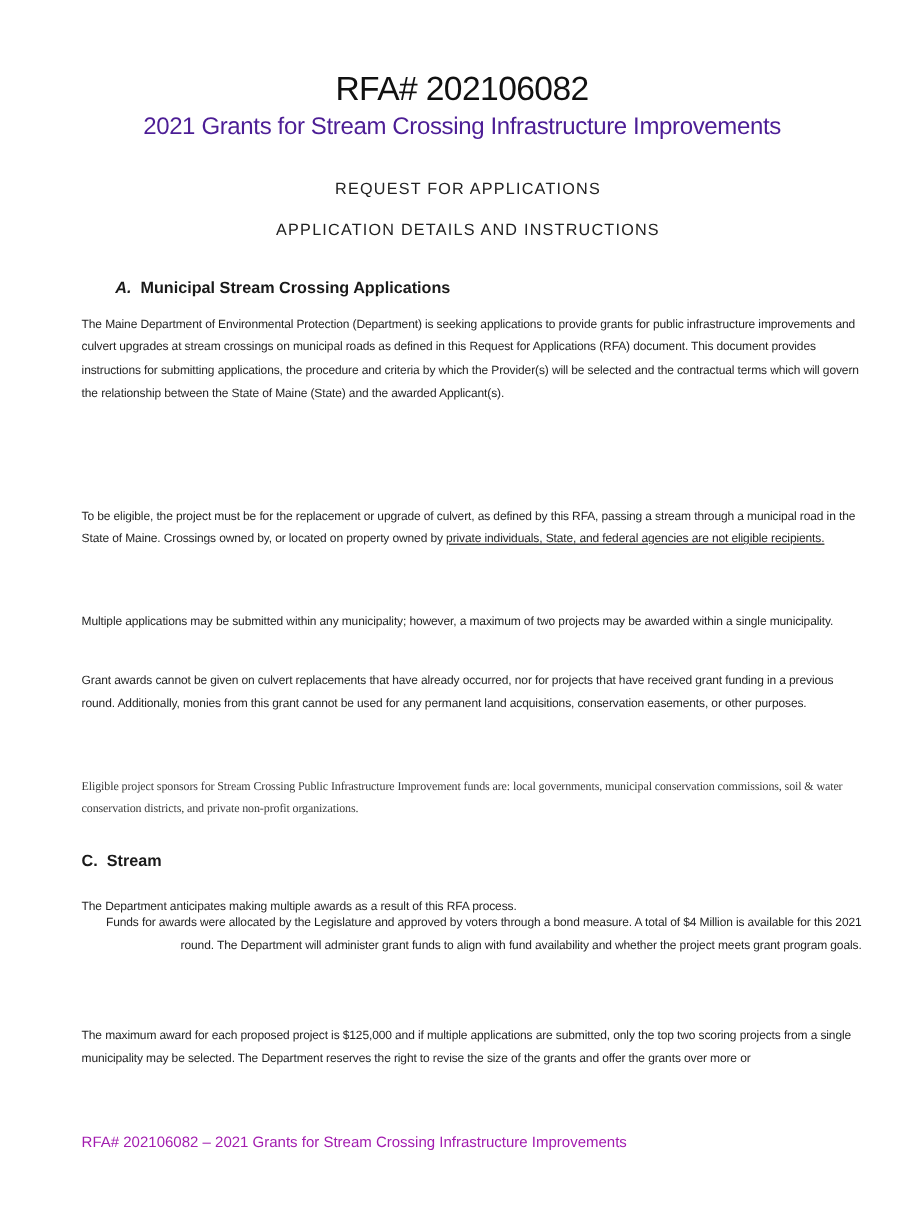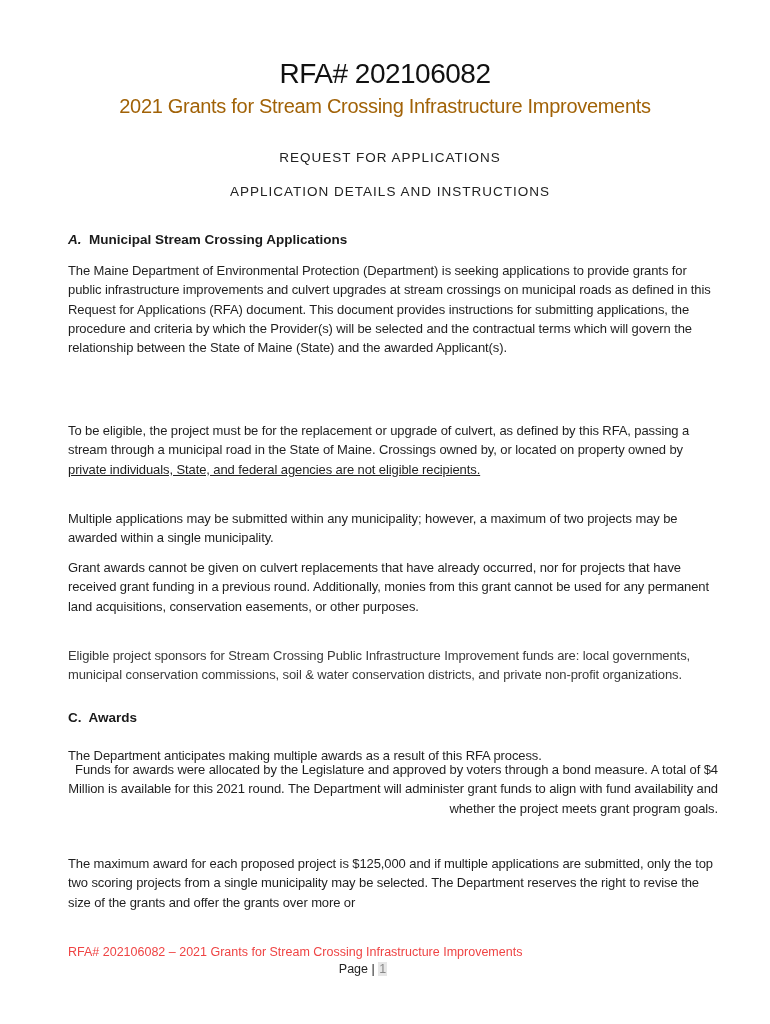--- a/index.html
+++ b/index.html
@@ -2,63 +2,60 @@
 <html><head>
 <meta charset="utf-8">
 <style>
   html, body { margin: 0; padding: 0; background: #ffffff; }
   body { width: 770px; height: 1024px; position: relative; overflow: hidden;
          font-family: "Liberation Sans", sans-serif; color: #1a1a1a; }
   .page { position: absolute; left: 0; top: 0; width: 714px; height: 1024px; }
   .title { position: absolute; left: 0; width: 770px; text-align: center; top: 58px;
            font-size: 28px; letter-spacing: -0.5px; color: #111; }
   .subtitle { position: absolute; left: 0; width: 770px; text-align: center; top: 95px;
-              font-size: 20px; letter-spacing: -0.3px; color: #a16207; }
+              font-size: 20px; letter-spacing: -0.3px; color: #4c1d95; }
   .caps1 { position: absolute; left: 0; width: 780px; text-align: center; top: 150px;
            font-size: 13.5px; letter-spacing: 1px; color: #222; }
   .caps2 { position: absolute; left: 0; width: 780px; text-align: center; top: 184px;
            font-size: 13.5px; letter-spacing: 1px; color: #222; }
-  .body { position: absolute; left: 68px; width: 650px; font-size: 13px; line-height: 19.3px; color: #1f1f1f; letter-spacing: -0.1px; }
+  .body { position: absolute; left: 68px; width: 650px; font-size: 10px; line-height: 19.3px; color: #1f1f1f; letter-spacing: -0.1px; }
   .heading { position: absolute; left: 68px; font-size: 13.5px; font-weight: bold; color: #1a1a1a; }
   .heading .letter-italic { font-style: italic; }
   .u { text-decoration: underline; }
   .gray { color: #3a3a3a; }
-  .footer1 { position: absolute; left: 68px; top: 945px; font-size: 12.5px; color: #ef4444; }
+  .footer1 { position: absolute; left: 68px; top: 945px; font-size: 12.5px; color: #a21caf; }
   .footer2 { position: absolute; left: 0; width: 726px; text-align: center; top: 962px; font-size: 12.5px; color: #222; }
   .pgnum { background: #e6e6e6; color: #888; padding: 0 1px; }
 </style>
 </head>
 <body>
 
 <div class="page">
 
   <div class="title">RFA# 202106082</div>
   <div class="subtitle">2021 Grants for Stream Crossing Infrastructure Improvements</div>
   <div class="caps1">REQUEST FOR APPLICATIONS</div>
   <div class="caps2">APPLICATION DETAILS AND INSTRUCTIONS</div>
 
-  <div class="heading" style="top:232px;">
+  <div class="heading" style="top:232px;margin-left:28px;">
     <span class="letter-italic">A.</span>&nbsp;
     <span>Municipal Stream Crossing Applications</span>
   </div>
   <div class="body" style="top:261px;">The Maine Department of Environmental Protection (Department) is seeking applications to provide grants for public infrastructure improvements and culvert upgrades at stream crossings on municipal roads as defined in this Request for Applications (RFA) document.  This document provides instructions for submitting applications, the procedure and criteria by which the Provider(s) will be selected and the contractual terms which will govern the relationship between the State of Maine (State) and the awarded Applicant(s).</div>
 
   <div class="body" style="top:421px;">
     <span>To be eligible, the project must be for the replacement or upgrade of culvert, as defined by this RFA, passing a stream through a municipal road in the State of Maine. Crossings owned by, or located on property owned by </span><span class="u">private individuals, State, and federal agencies are not eligible recipients.</span>
   </div>
   <div class="body" style="top:558px;">Grant awards cannot be given on culvert replacements that have already occurred, nor for projects that have received grant funding in a previous round.  Additionally, monies from this grant cannot be used for any permanent land acquisitions, conservation easements, or other purposes.</div>
   <div class="body" style="top:509px;">Multiple applications may be submitted within any municipality; however, a maximum of two projects may be awarded within a single municipality.</div>
-  <div class="body gray" style="top:646px;">Eligible project sponsors for Stream Crossing Public Infrastructure Improvement funds are: local governments, municipal conservation commissions, soil &amp; water conservation districts, and private non-profit organizations.</div>
+  <div class="body gray" style="top:646px;font-family:Liberation Serif, serif;">Eligible project sponsors for Stream Crossing Public Infrastructure Improvement funds are: local governments, municipal conservation commissions, soil &amp; water conservation districts, and private non-profit organizations.</div>
 
   <div class="heading" style="top:710px;">
     <span>C.</span>&nbsp;
-    <span>Awards</span>
+    <span>Stream</span>
   </div>
   <div class="body" style="top:746px;">The Department anticipates making multiple awards as a result of this RFA process.</div>
   <div class="body" style="top:760px;text-align:right;">Funds for awards were allocated by the Legislature and approved by voters through a bond measure. A total of $4 Million is available for this 2021 round. The Department will administer grant funds to align with fund availability and whether the project meets grant program goals.</div>
   <div class="body" style="top:854px;">The maximum award for each proposed project is $125,000 and if multiple applications are submitted, only the top two scoring projects from a single municipality may be selected.  The Department reserves the right to revise the size of the grants and offer the grants over more or</div>
 
   <div class="footer1">RFA# 202106082 – 2021 Grants for Stream Crossing Infrastructure Improvements</div>
-  <div class="footer2">
-    <span>Page | </span><span class="pgnum">1</span>
-  </div>
 
 </div>
 
 </body></html>

